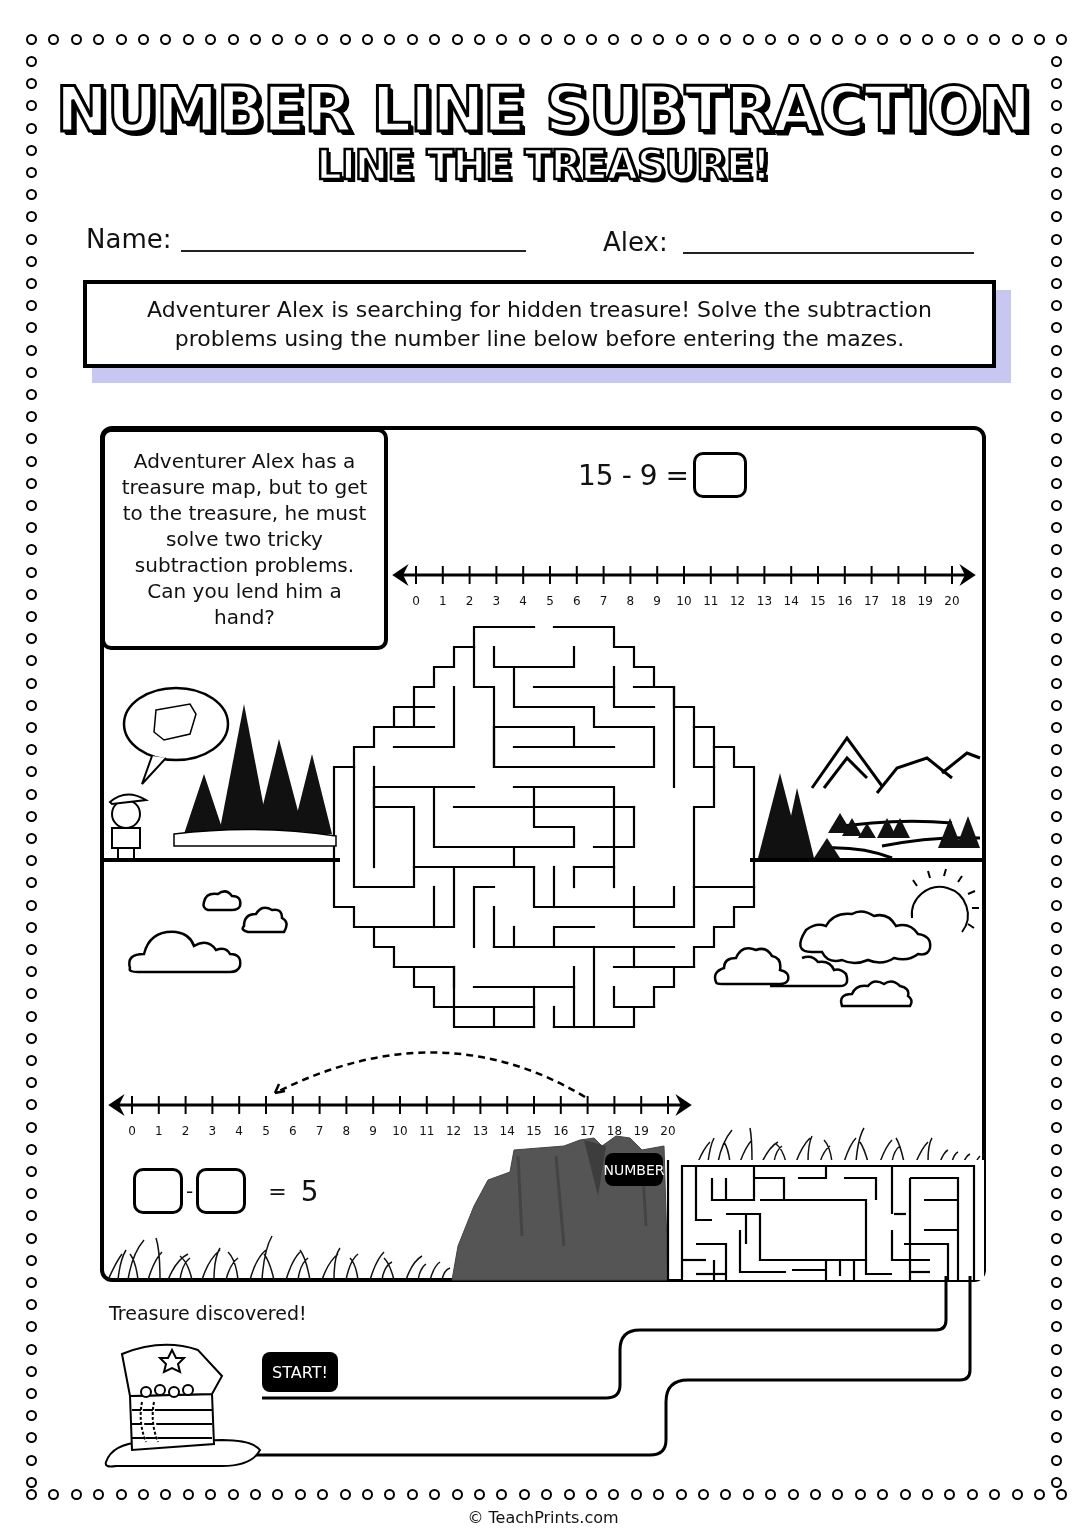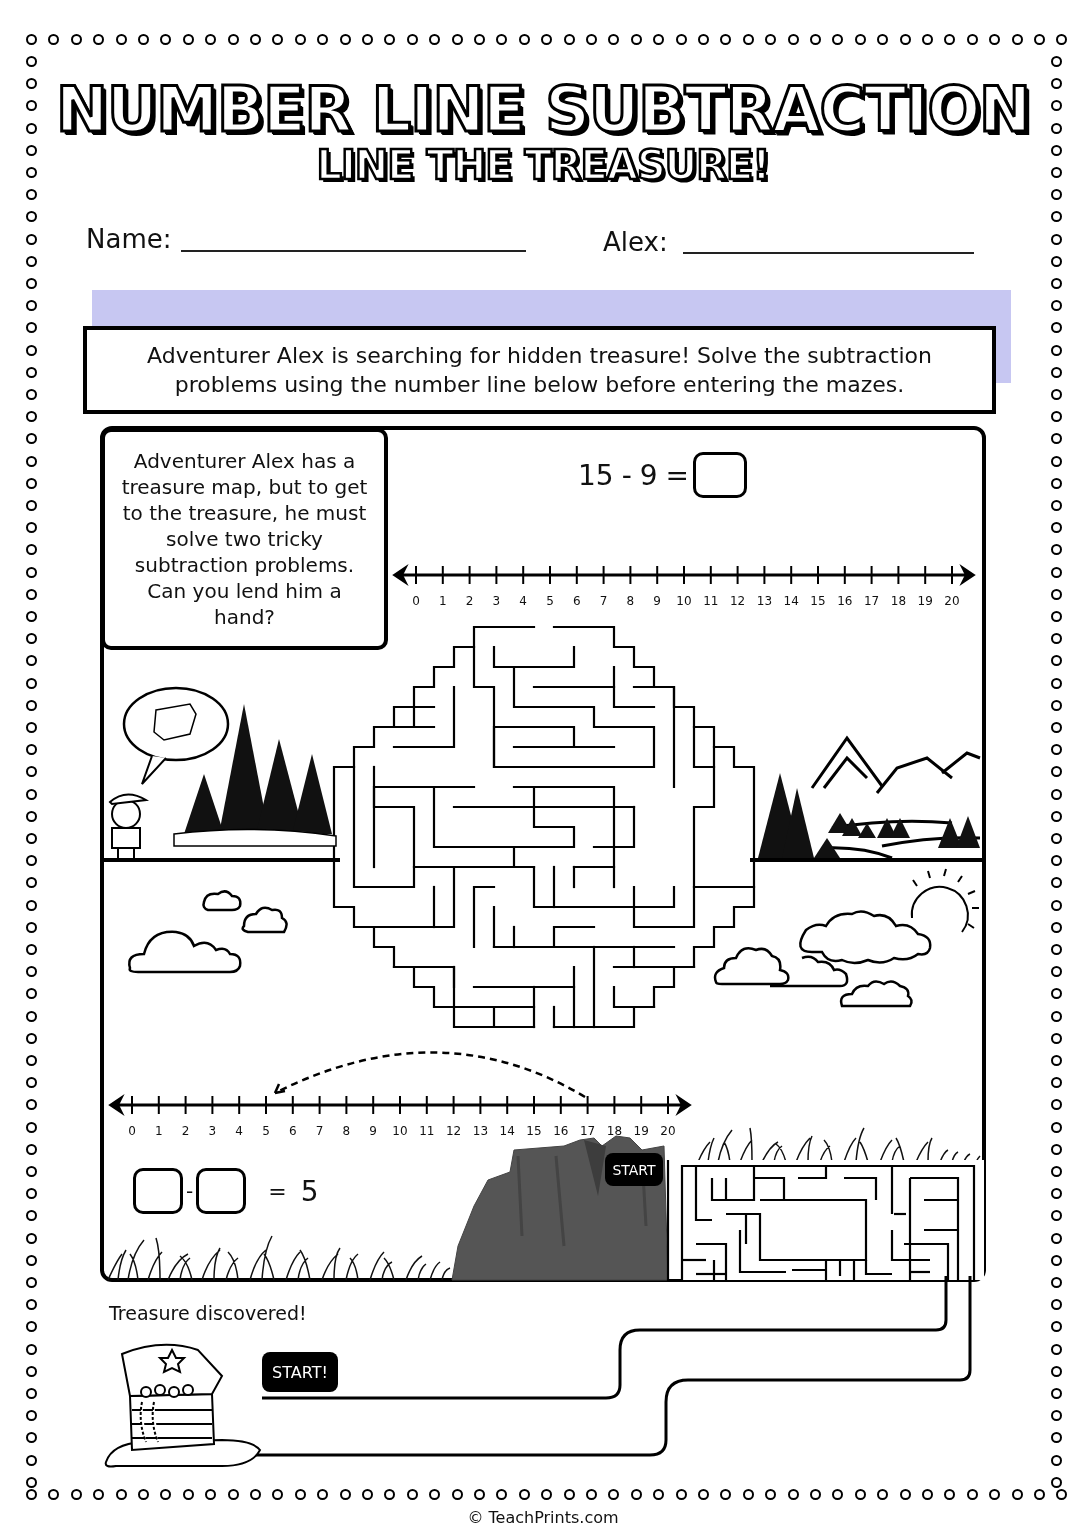--- a/index.html
+++ b/index.html
@@ -6,21 +6,21 @@
   body { width:1086px; height:1536px; position:relative; overflow:hidden; font-family:"DejaVu Sans", sans-serif; color:#111; }
   .ring { position:absolute; width:7px; height:7px; border:2.5px solid #000; border-radius:50%; background:#fff; box-sizing:content-box; }
   .title-main { position:absolute; left:0; width:1086px; top:74px; text-align:center; font-family:"DejaVu Sans", sans-serif; font-weight:bold; font-size:62px; letter-spacing:-1px; color:#fff;
     -webkit-text-stroke:3px #000; text-shadow:3px 3px 0 #000, 4px 4px 0 #000; line-height:72px; }
   .title-sub { position:absolute; left:0; width:1086px; top:142px; text-align:center; font-family:"DejaVu Sans", sans-serif; font-weight:bold; font-size:40px; color:#fff;
     -webkit-text-stroke:2.5px #000; text-shadow:3px 3px 0 #000; line-height:46px; letter-spacing:-1px; }
   .field-label { position:absolute; font-family:"DejaVu Sans", sans-serif; font-size:26px; color:#111; }
   .field-line { position:absolute; border-bottom:2px solid #222; height:0; }
   .intro-shadow { position:absolute; left:92px; top:290px; width:919px; height:93px; background:#c7c7f2; }
   .intro { position:absolute; left:83px; top:280px; width:913px; height:88px; border:4px solid #000; background:#fff; box-sizing:border-box; display:flex; align-items:center; justify-content:center; text-align:center;
-    font-family:"DejaVu Sans", sans-serif; font-size:22px; line-height:29px; padding:0 20px;margin-top:46px; }
+    font-family:"DejaVu Sans", sans-serif; font-size:22px; line-height:29px; padding:0 20px; }
   .panel { position:absolute; left:100px; top:426px; width:886px; height:856px; border:4px solid #000; border-radius:12px; box-sizing:border-box; background:#fff; overflow:hidden; }
   .story { position:absolute; left:101px; top:428px; width:287px; height:222px; border:4px solid #000; border-radius:10px; box-sizing:border-box; background:#fff; display:flex; align-items:center; justify-content:center; text-align:center;
     font-family:"DejaVu Sans", sans-serif; font-size:20px; line-height:26px; padding:6px 10px; }
   .eq1 { position:absolute; left:578px; top:452px; font-family:"DejaVu Sans", sans-serif; font-size:28px; display:flex; align-items:center; gap:8px; }
   .ansbox { display:inline-block; border:3px solid #000; border-radius:10px; box-sizing:border-box; }
   .numline { position:absolute; }
   .nl-labels span { position:absolute; font-size:12px; transform:translateX(-50%); font-family:"DejaVu Sans", sans-serif; }
   .eq2 { position:absolute; left:133px; top:1168px; display:flex; align-items:center; font-family:"DejaVu Sans", sans-serif; font-size:28px; }
   .tag { position:absolute; background:#000; color:#fff; border-radius:8px; font-family:"DejaVu Sans", sans-serif; display:flex; align-items:center; justify-content:center; }
   .discovered { position:absolute; left:109px; top:1302px; font-family:"DejaVu Sans", sans-serif; font-size:19px; }
@@ -571,21 +571,21 @@
     <path d="M236,84 H280 V120"></path>
       <path d="M242,112 H262"></path>
   </g>
 </svg>
 
 <svg style="left:0;top:0;" width="1086" height="1536">
   <path d="M946,1276 V1320 Q946,1330 936,1330 H640 Q620,1330 620,1350 V1385 Q620,1398 606,1398 H262" fill="none" stroke="#000" stroke-width="3"></path>
   <path d="M970,1276 V1370 Q970,1380 960,1380 H688 Q666,1380 666,1402 V1440 Q666,1455 650,1455 H244" fill="none" stroke="#000" stroke-width="3"></path>
 </svg>
 
-<div class="tag" style="left:605px;top:1153px;width:58px;height:33px;font-size:14px;">START</div>
+<div class="tag" style="left:605px;top:1153px;width:58px;height:33px;font-size:14px;">NUMBER</div>
 <div class="tag" style="left:262px;top:1352px;width:76px;height:40px;font-size:16px;">START!</div>
 
 <div class="discovered">Treasure discovered!</div>
 <svg style="left:102px;top:1340px;" width="160" height="130" viewBox="0 0 160 130">
   <g fill="#fff" stroke="#000" stroke-width="2">
     <path d="M4,122 Q10,104 40,102 L120,100 Q150,100 158,110 Q150,126 120,126 H14 Q2,128 4,122 Z"></path>
     <path d="M30,110 L28,56 L110,54 L112,104 Z"></path>
     <path d="M28,56 L20,14 Q60,-2 96,10 L120,36 L110,54 Z"></path>
     <path d="M30,70 H110 M30,84 H110 M30,98 H110"></path>
     <path d="M70,10 l4,8 8,0 -6,6 2,8 -8,-4 -8,4 2,-8 -6,-6 8,0 z"></path>

